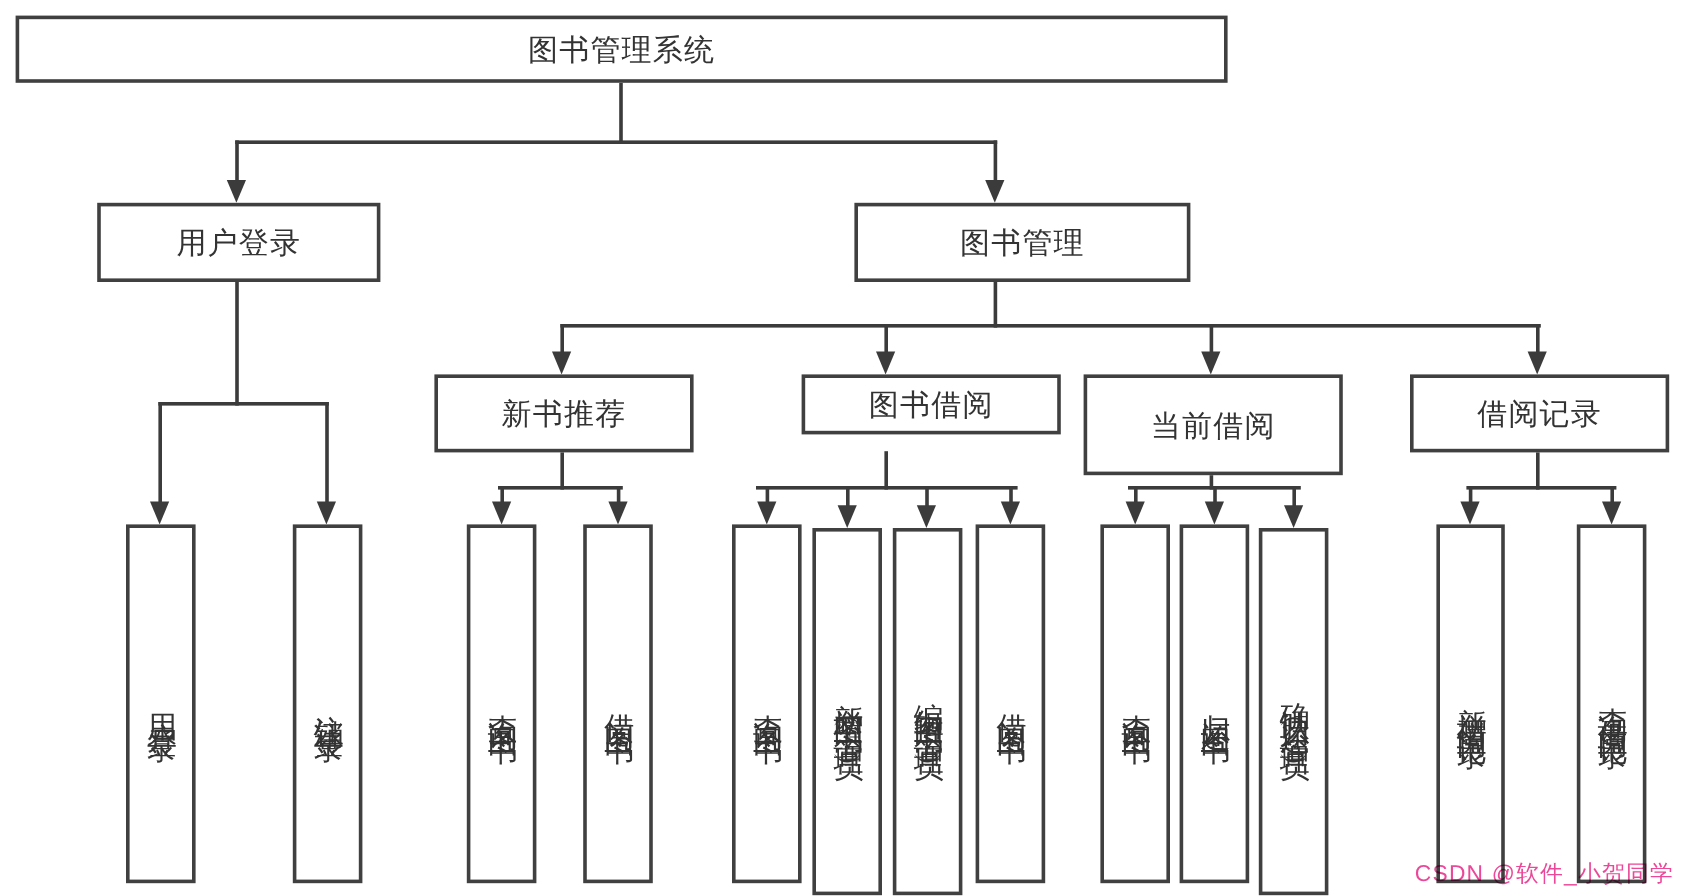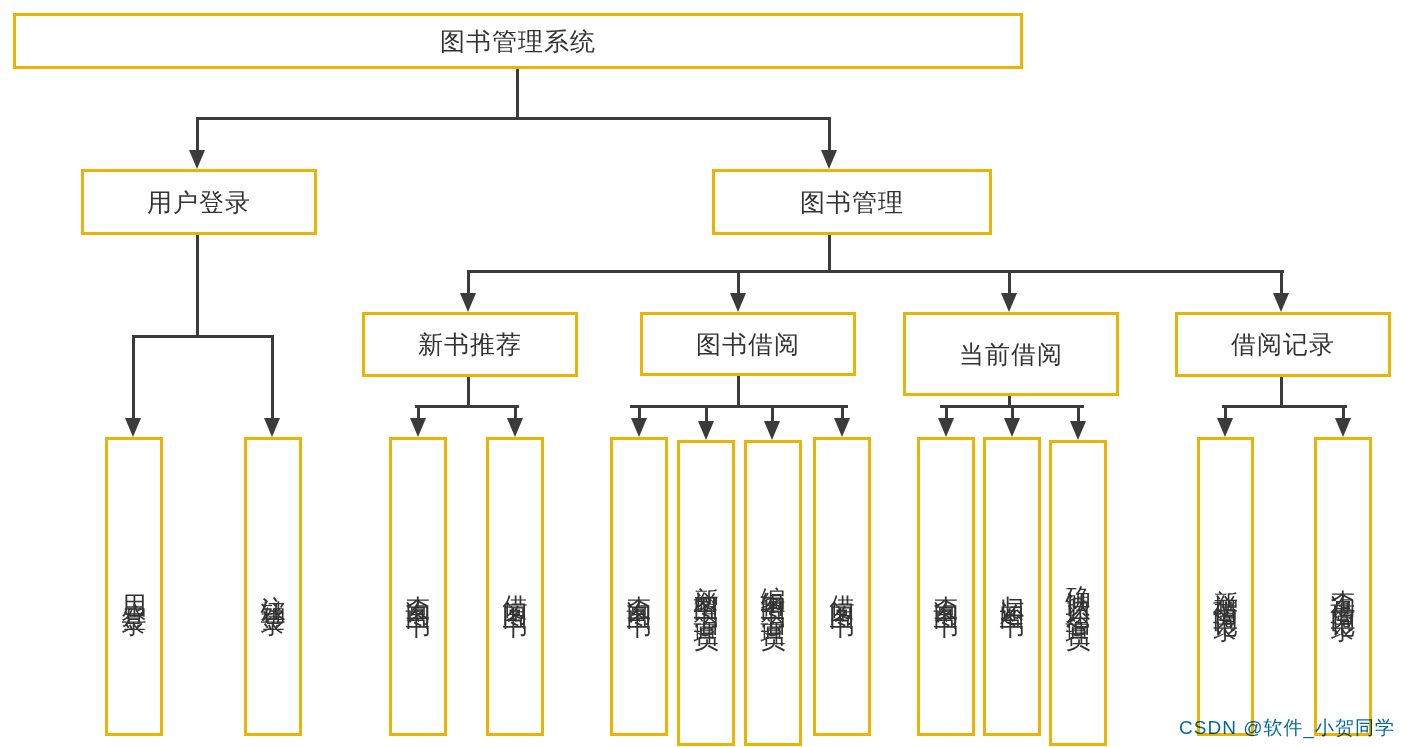--- a/index.html
+++ b/index.html
@@ -1,37 +1,37 @@
 <!DOCTYPE html>
 <html><head>
 <meta charset="utf-8">
 <style>
   html,body{margin:0;padding:0;background:#ffffff;}
   .canvas{
     position:relative;width:1405px;height:747px;background:#ffffff;overflow:hidden;
     font-family:"Liberation Sans","DejaVu Sans",sans-serif;color:#333333;
   }
   .box{
-    position:absolute;box-sizing:border-box;border:3px solid #eab308;background:#ffffff;
+    position:absolute;box-sizing:border-box;border:3px solid #404040;background:#ffffff;
     display:flex;align-items:center;justify-content:center;z-index:2;
   }
   .hbox span{font-size:25px;letter-spacing:1px;white-space:nowrap;}
   .vbox span{
     writing-mode:vertical-rl;text-orientation:mixed;
     font-size:25px;letter-spacing:6px;line-height:1;white-space:nowrap;
   }
   .vl{position:absolute;width:3px;background:#3b3b3b;z-index:1;}
   .hl{position:absolute;height:3px;background:#3b3b3b;z-index:1;}
   .arrow{
     position:absolute;width:0;height:0;z-index:1;
     border-left:8px solid transparent;border-right:8px solid transparent;
     border-top:19px solid #3b3b3b;
   }
   .watermark{
-    position:absolute;right:10px;bottom:6px;font-size:19px;color:#0369a1;
+    position:absolute;right:10px;bottom:6px;font-size:19px;color:#ec4899;
     mix-blend-mode:multiply;z-index:3;white-space:nowrap;letter-spacing:1px;
   }
 </style>
 </head>
 <body>
 
 <div class="canvas">
 
   <div class="box hbox" style="left:13px;top:13px;width:1010px;height:56px">
     <span>图书管理系统</span>
@@ -40,21 +40,21 @@
   <div class="box hbox" style="left:81px;top:169px;width:236px;height:66px">
     <span>用户登录</span>
   </div>
   <div class="box hbox" style="left:712px;top:169px;width:280px;height:66px">
     <span>图书管理</span>
   </div>
 
   <div class="box hbox" style="left:362px;top:312px;width:216px;height:65px">
     <span>新书推荐</span>
   </div>
-  <div class="box hbox" style="left:640px;top:312px;width:216px;height:64px">
+  <div class="box hbox" style="left:668px;top:312px;width:216px;height:50px">
     <span>图书借阅</span>
   </div>
   <div class="box hbox" style="left:903px;top:312px;width:216px;height:84px">
     <span>当前借阅</span>
   </div>
   <div class="box hbox" style="left:1175px;top:312px;width:216px;height:65px">
     <span>借阅记录</span>
   </div>
 
   <div class="box vbox" style="left:105px;top:437px;width:58px;height:299px">

